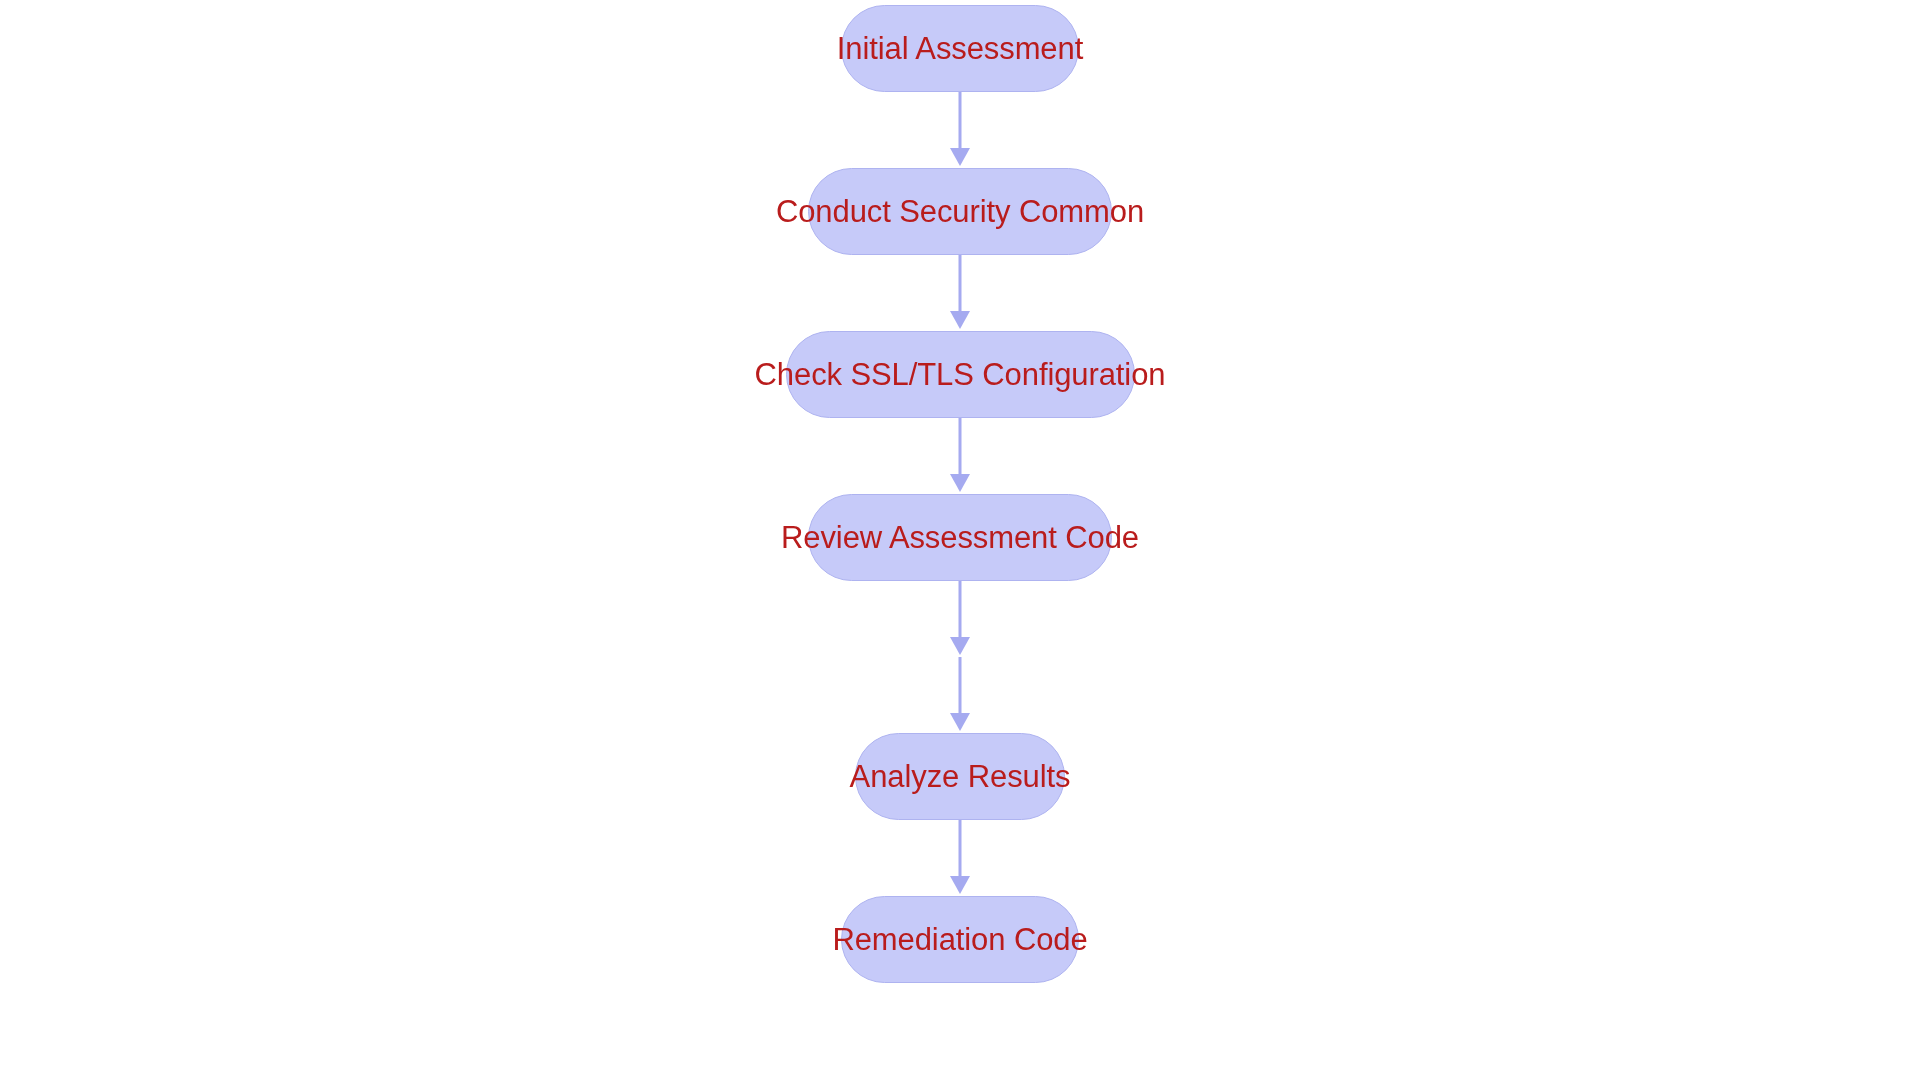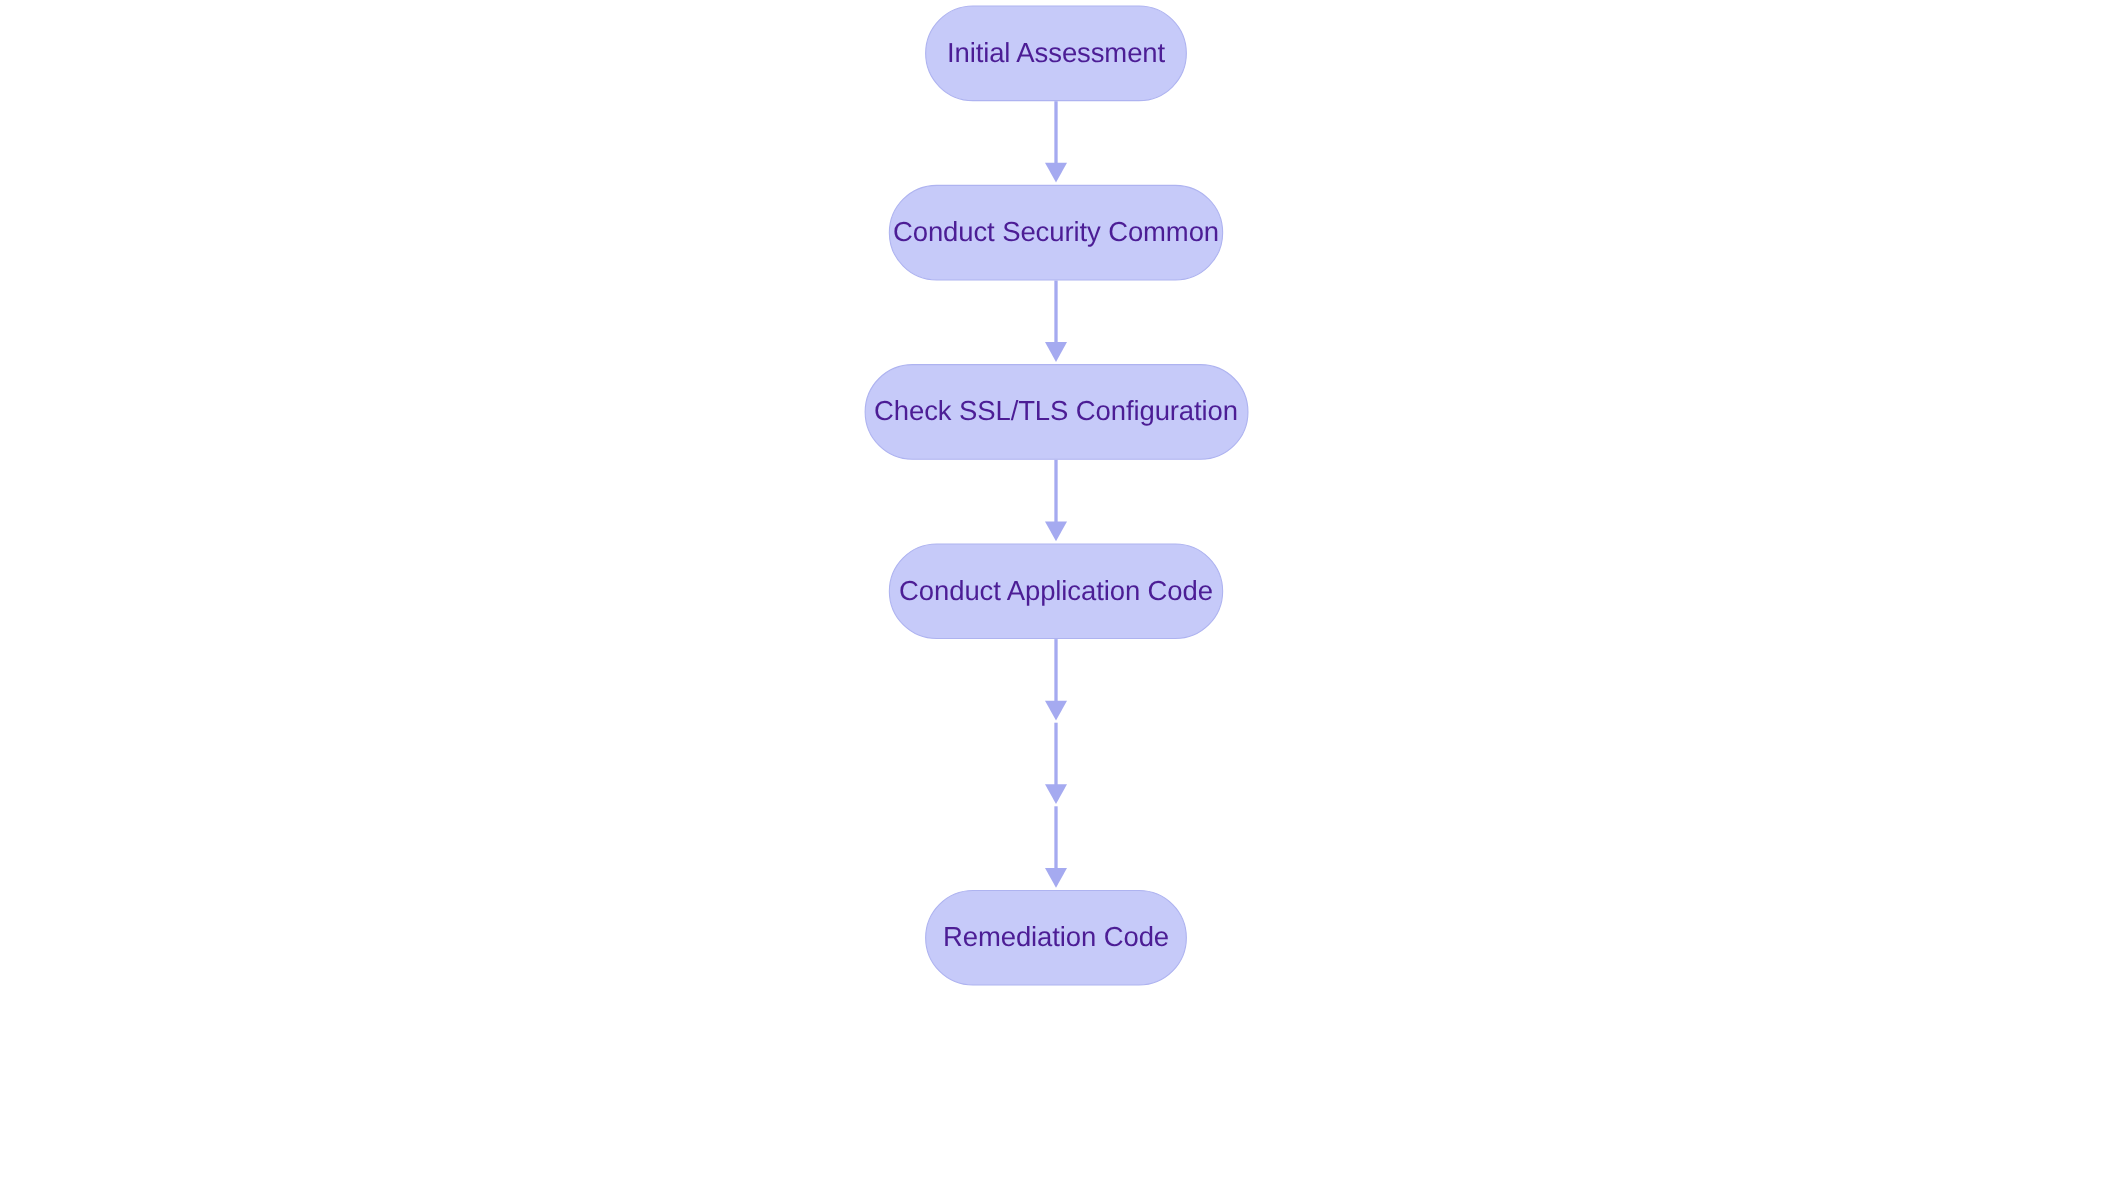--- a/index.html
+++ b/index.html
@@ -40,22 +40,22 @@
     border-radius: 44px;
     background: #c6caf9;
     border: 1.4px solid #aeb3f0;
     display: flex;
     align-items: center;
     justify-content: center;
     flex: 0 0 auto;
   }
 
   .flow-node-label {
-    color: #4c1d95;
-    font-size: 25px;
+    color: #b91c1c;
+    font-size: 31px;
     font-family: "Liberation Sans", sans-serif;
     letter-spacing: -0.1px;
     white-space: nowrap;
     line-height: 1;
     text-align: right;
   }
 
   
   .w-xs { width: 210px; }
   .w-sm { width: 238px; }
@@ -121,34 +121,37 @@
     <div class="flow-node w-xl">
       <span class="flow-node-label">Check SSL/TLS Configuration</span>
     </div>
 
     <div class="flow-connector">
       <span class="conn-line"></span>
       <span class="conn-head"></span>
     </div>
 
     <div class="flow-node w-lg">
-      <span class="flow-node-label">Conduct Application Code</span>
+      <span class="flow-node-label">Review Assessment Code</span>
     </div>
 
     <div class="flow-connector">
       <span class="conn-line"></span>
       <span class="conn-head"></span>
     </div>
 
 
     <div class="flow-connector">
       <span class="conn-line"></span>
       <span class="conn-head"></span>
     </div>
 
+    <div class="flow-node w-xs">
+      <span class="flow-node-label">Analyze Results</span>
+    </div>
 
     <div class="flow-connector">
       <span class="conn-line"></span>
       <span class="conn-head"></span>
     </div>
 
     <div class="flow-node w-sm">
       <span class="flow-node-label">Remediation Code</span>
     </div>
 

